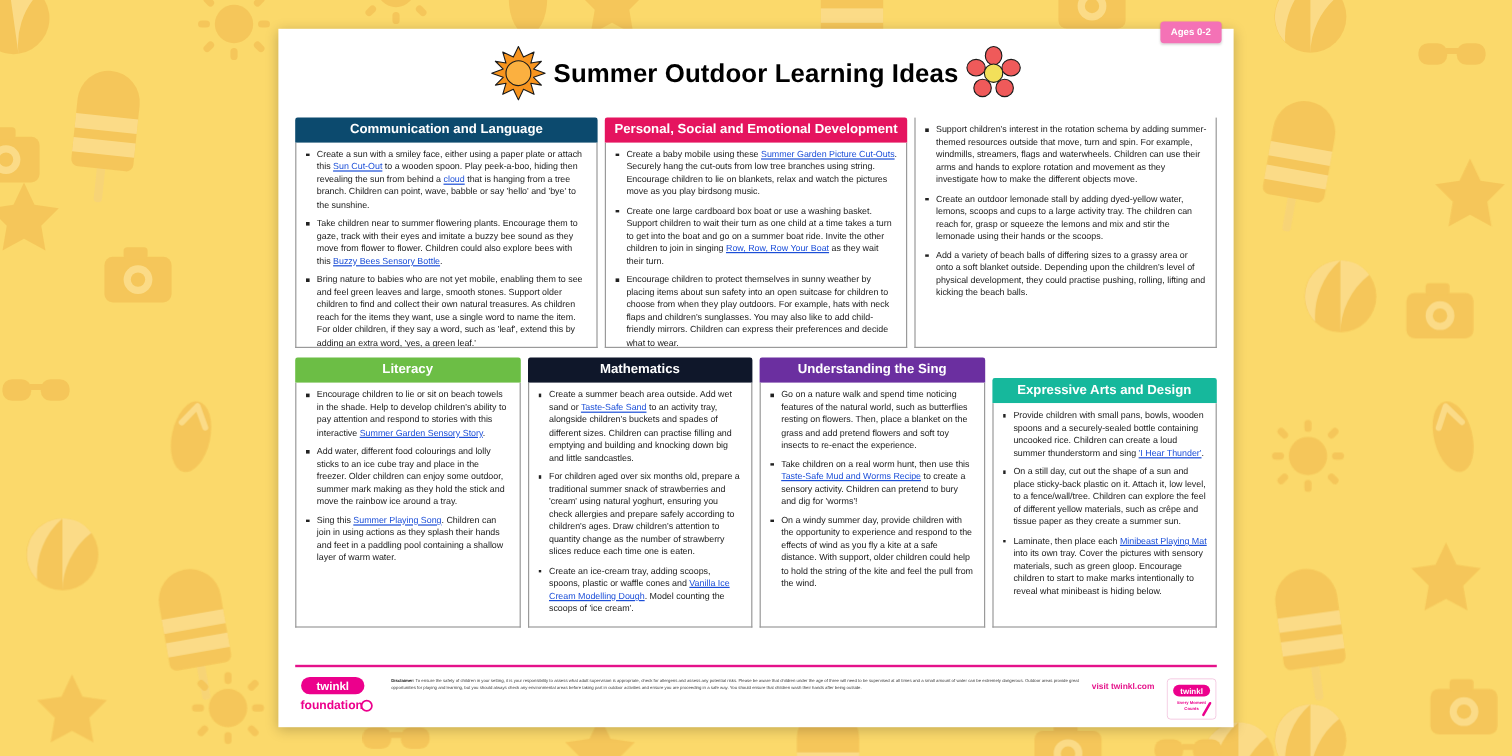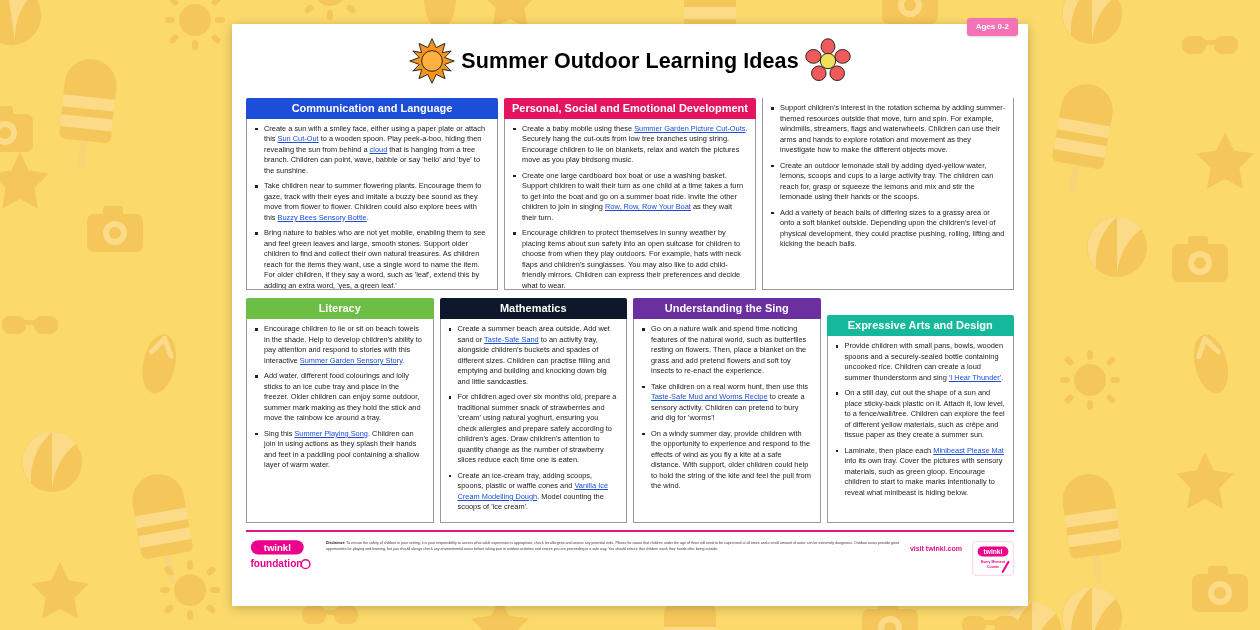--- a/index.html
+++ b/index.html
@@ -62,21 +62,21 @@
     margin-bottom:5px;text-align:left;
   }
   ul.items li:before{
     content:"";position:absolute;left:-9px;top:4px;width:2.6px;height:2.6px;background:#222;
   }
   ul.items li:last-child{margin-bottom:0;}
   .lnk{color:#1b4ed8;text-decoration:underline;}
 
   
   #doc-footer{
-    position:absolute;left:0;right:0;bottom:0;height:76px;
+    position:absolute;left:0;right:0;bottom:0;height:52px;
     border-top:2px solid #e5128a;margin:0 14px;width:auto;
     display:flex;align-items:flex-start;padding-top:7px;box-sizing:border-box;
   }
   #foundation-logo{width:72px;flex:0 0 72px;padding-left:2px;}
   #disclaimer{
     flex:1 1 auto;font-size:3.6px;line-height:1.62;color:#3a3a3a;
     padding:2px 10px 0 6px;text-align:left;
   }
   #disclaimer b{color:#111;}
   #visit-link{
@@ -199,21 +199,21 @@
           <ellipse cx="11" cy="24" rx="10" ry="9"></ellipse>
         </g>
         <circle cx="30" cy="30" r="10" fill="#f2e05a" stroke="#1a1a1a" stroke-width="1.2"></circle>
       </svg>
     </span>
     <div id="age-badge">Ages 0-2</div>
   </div>
 
   <div class="grid" id="grid-top">
       <div class="col">
-        <div class="col-head" style="background: #1d4ed8;">Communication and Language</div>
+        <div class="col-head" style="background: #0c4a6e;">Communication and Language</div>
         <div class="col-body">
           <ul class="items">
             <li><span>Create a sun with a smiley face, either using a paper plate or attach this </span><span class="lnk">Sun Cut-Out</span><span> to a wooden spoon. Play peek-a-boo, hiding then revealing the sun from behind a </span><span class="lnk">cloud</span><span> that is hanging from a tree branch. Children can point, wave, babble or say 'hello' and 'bye' to the sunshine.</span></li>
             <li><span>Take children near to summer flowering plants. Encourage them to gaze, track with their eyes and imitate a buzzy bee sound as they move from flower to flower. Children could also explore bees with this </span><span class="lnk">Buzzy Bees Sensory Bottle</span><span>.</span></li>
             <li><span>Bring nature to babies who are not yet mobile, enabling them to see and feel green leaves and large, smooth stones. Support older children to find and collect their own natural treasures. As children reach for the items they want, use a single word to name the item. For older children, if they say a word, such as 'leaf', extend this by adding an extra word, 'yes, a green leaf.'</span></li>
           </ul>
         </div>
       </div>
       <div class="col">
         <div class="col-head" style="background: rgb(229, 20, 95);">Personal, Social and Emotional Development</div>
@@ -266,21 +266,21 @@
             <li><span>On a windy summer day, provide children with the opportunity to experience and respond to the effects of wind as you fly a kite at a safe distance. With support, older children could help to hold the string of the kite and feel the pull from the wind.</span></li>
           </ul>
         </div>
       </div>
       <div class="col">
         <div class="col-head" style="background: rgb(22, 184, 156); margin-top: 17px;">Expressive Arts and Design</div>
         <div class="col-body">
           <ul class="items">
             <li><span>Provide children with small pans, bowls, wooden spoons and a securely-sealed bottle containing uncooked rice. Children can create a loud summer thunderstorm and sing </span><span class="lnk">'I Hear Thunder'</span><span>.</span></li>
             <li><span>On a still day, cut out the shape of a sun and place sticky-back plastic on it. Attach it, low level, to a fence/wall/tree. Children can explore the feel of different yellow materials, such as crêpe and tissue paper as they create a summer sun.</span></li>
-            <li><span>Laminate, then place each </span><span class="lnk">Minibeast Please Mat</span><span> into its own tray. Cover the pictures with sensory materials, such as green gloop. Encourage children to start to make marks intentionally to reveal what minibeast is hiding below.</span></li>
+            <li><span>Laminate, then place each </span><span class="lnk">Minibeast Playing Mat</span><span> into its own tray. Cover the pictures with sensory materials, such as green gloop. Encourage children to start to make marks intentionally to reveal what minibeast is hiding below.</span></li>
           </ul>
         </div>
       </div>
     </div>
 
   <div id="doc-footer">
     <div id="foundation-logo">
       <svg viewBox="0 0 150 70" width="72" height="34" xmlns="http://www.w3.org/2000/svg">
         <rect x="6" y="2" width="110" height="30" rx="15" fill="#ec008c"></rect>
         <text x="61" y="24" font-family="Liberation Sans, sans-serif" font-size="20" font-weight="bold" fill="#fff" text-anchor="middle">twinkl</text>

